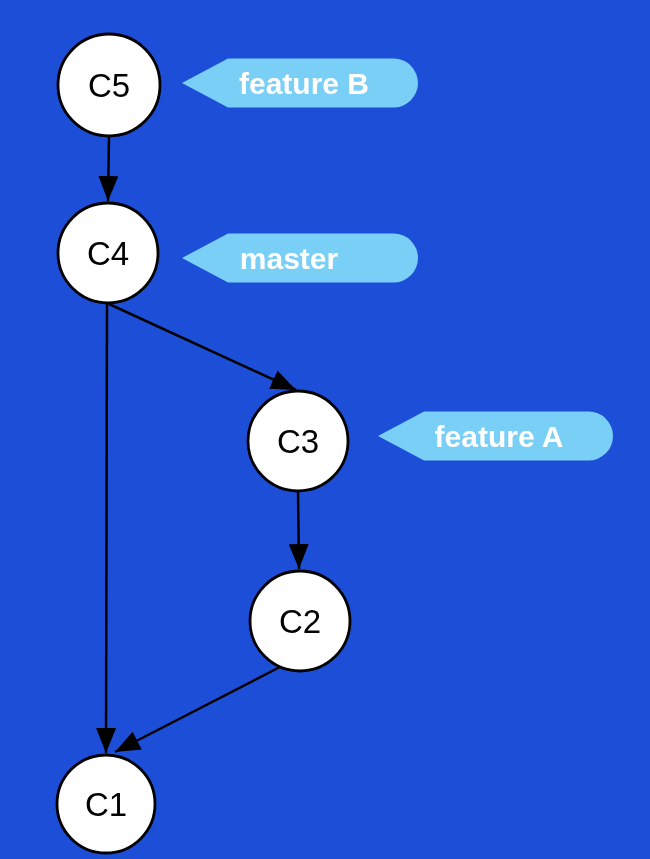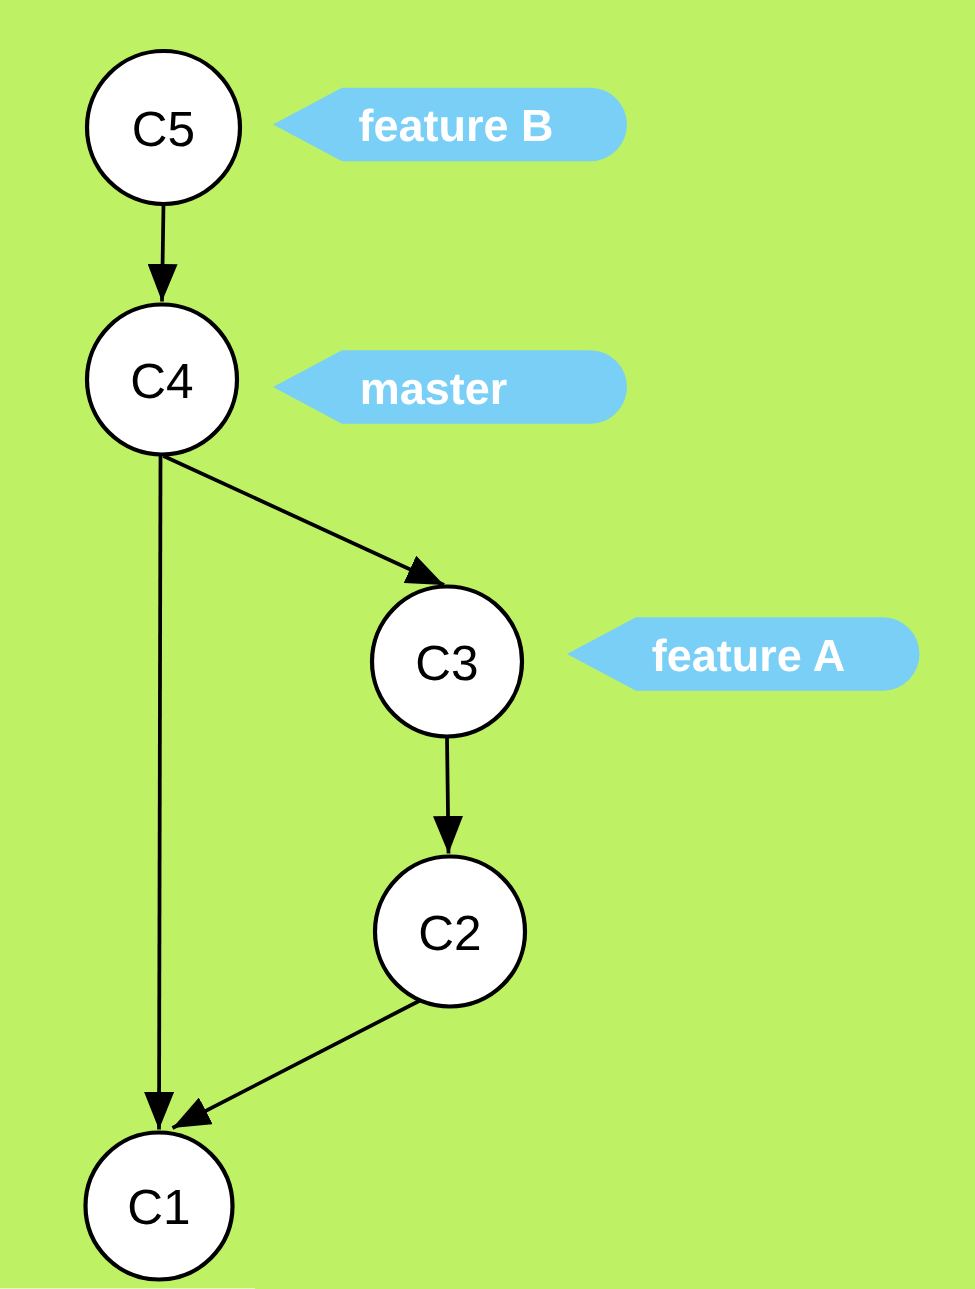--- a/index.html
+++ b/index.html
@@ -4,21 +4,21 @@
 <style>
   html, body {
     margin: 0;
     padding: 0;
     background: #ffffff;
   }
   .canvas {
     position: relative;
     width: 650px;
     height: 859px;
-    background: #bef264;
+    background: #1d4ed8;
     overflow: hidden;
     font-family: "Liberation Sans", "DejaVu Sans", sans-serif;
   }
   svg { display: block; }
   .node-circle {
     fill: #ffffff;
     stroke: #000000;
     stroke-width: 2.8;
   }
   .node-label {

